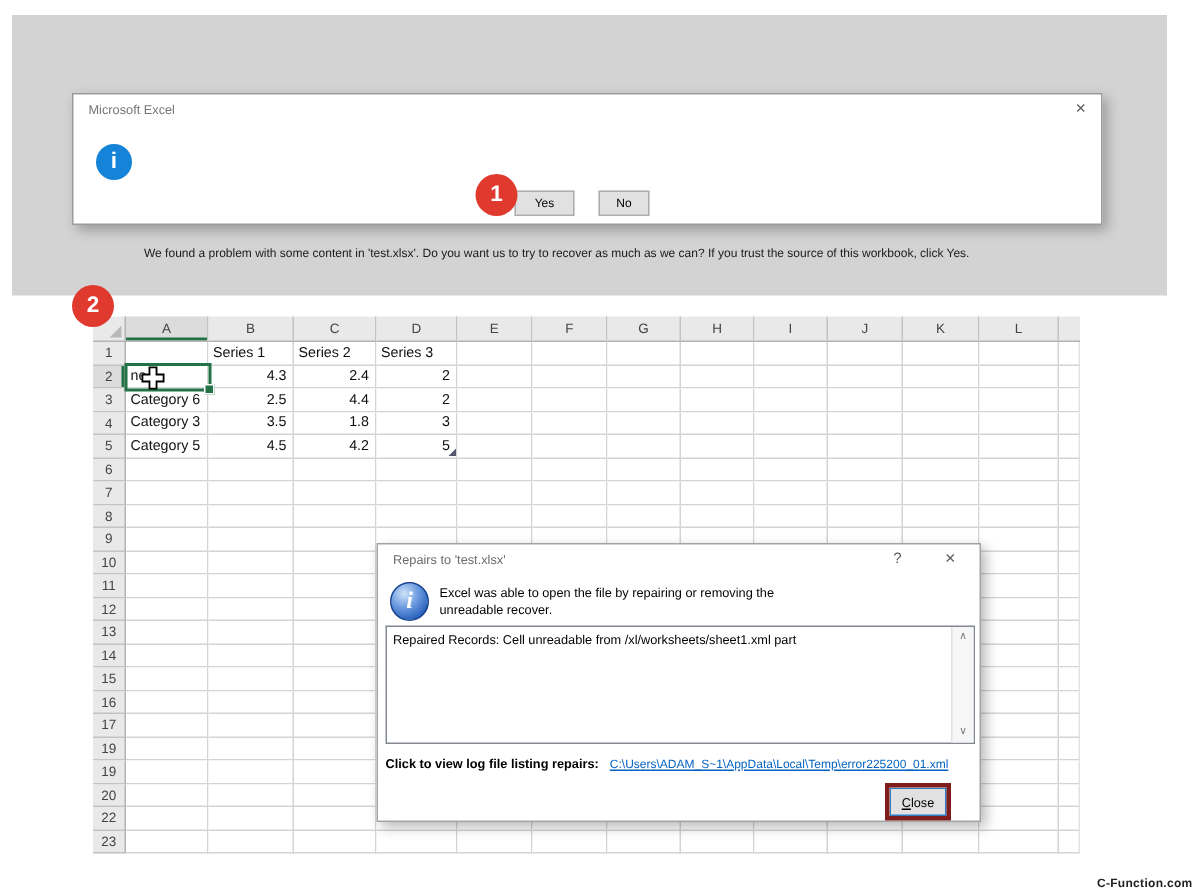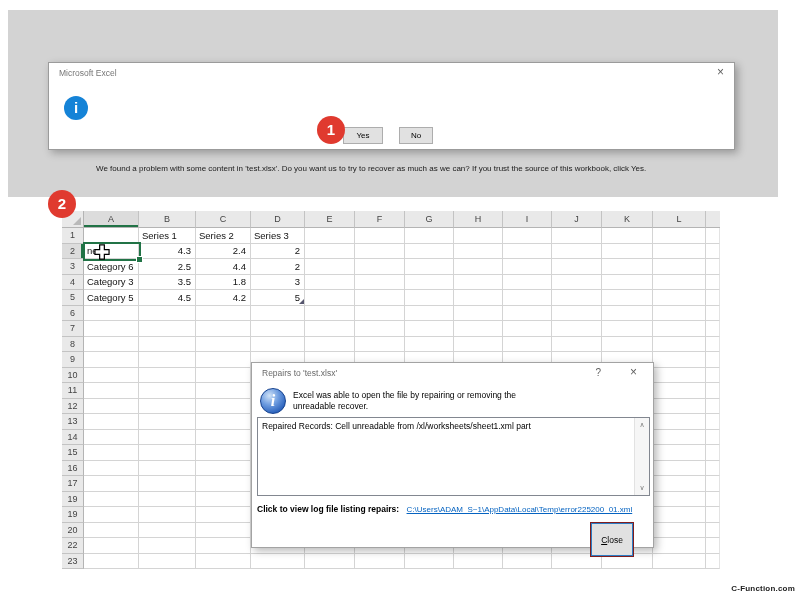--- a/index.html
+++ b/index.html
@@ -85,22 +85,22 @@
   .repair-list-text{position:absolute;left:4px;top:3px;font-size:8.5px;color:#000;width:360px;}
   .scrollbar{position:absolute;right:0;top:0;bottom:0;width:14px;background:#f6f6f6;
              border-left:1px solid #e2e2e2;}
   .scroll-up,.scroll-down{position:absolute;left:0;width:100%;text-align:center;
              font-size:7px;color:#7a7a7a;line-height:10px;}
   .scroll-up{top:2px;}
   .scroll-down{bottom:2px;}
   .log-row{position:absolute;left:5px;top:141px;width:393px;font-size:8.5px;white-space:nowrap;}
   .log-label{font-weight:bold;color:#000;}
   .log-link{color:#0563c1;text-decoration:underline;font-size:8px;margin-left:5px;cursor:pointer;margin-top:21px;}
-  .btn-close{position:absolute;left:338px;top:159px;width:44px;height:35px;background:#e1e1e1;
-             border:1px solid #7f1d1d;box-shadow:inset 0 0 0 1px #2d7dc5;
+  .btn-close{position:absolute;left:338px;top:159px;width:44px;height:25px;background:#e1e1e1;
+             border:3px solid #7f1d1d;box-shadow:inset 0 0 0 1px #2d7dc5;
              font-family:"Liberation Sans",sans-serif;font-size:8.5px;color:#000;
              padding:0;box-sizing:border-box;}
   .btn-close .lbl{display:block;}
   .btn-close .lbl::first-letter{text-decoration:underline;}
 
   
   .watermark{position:absolute;right:5px;top:584px;font-size:8px;font-weight:bold;
              color:#222;letter-spacing:.2px;}
 </style>
 </head>

